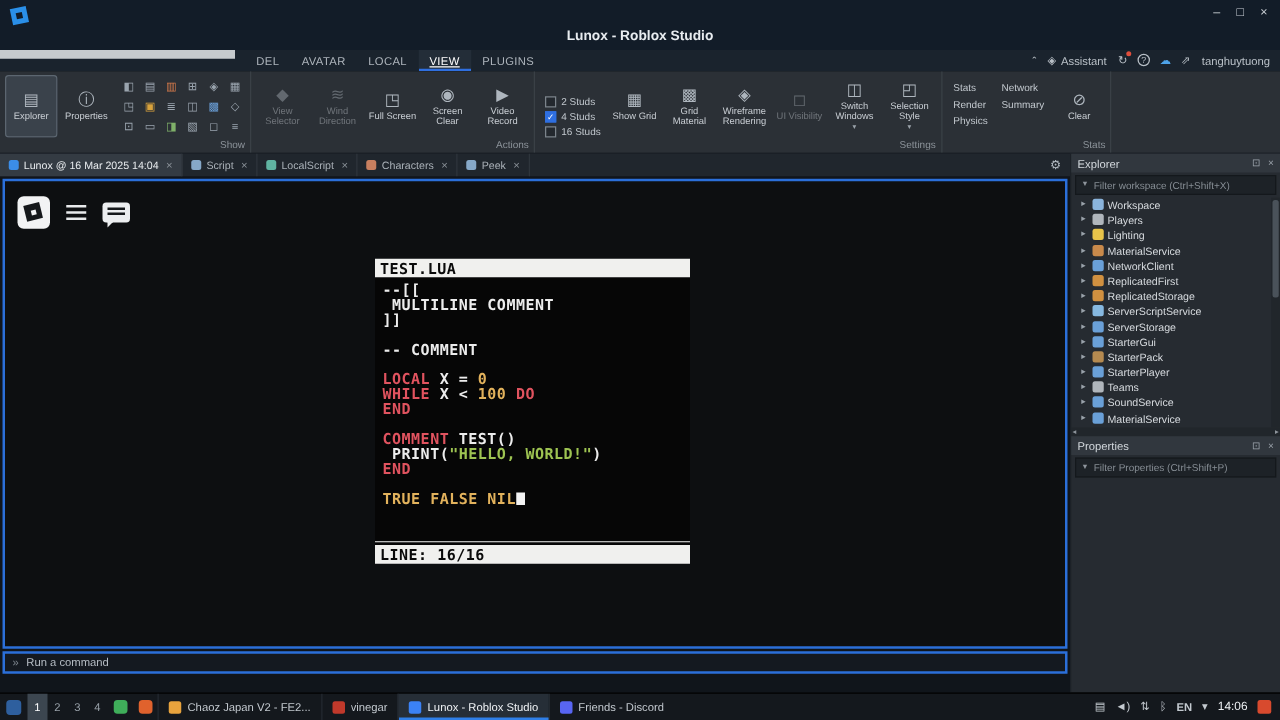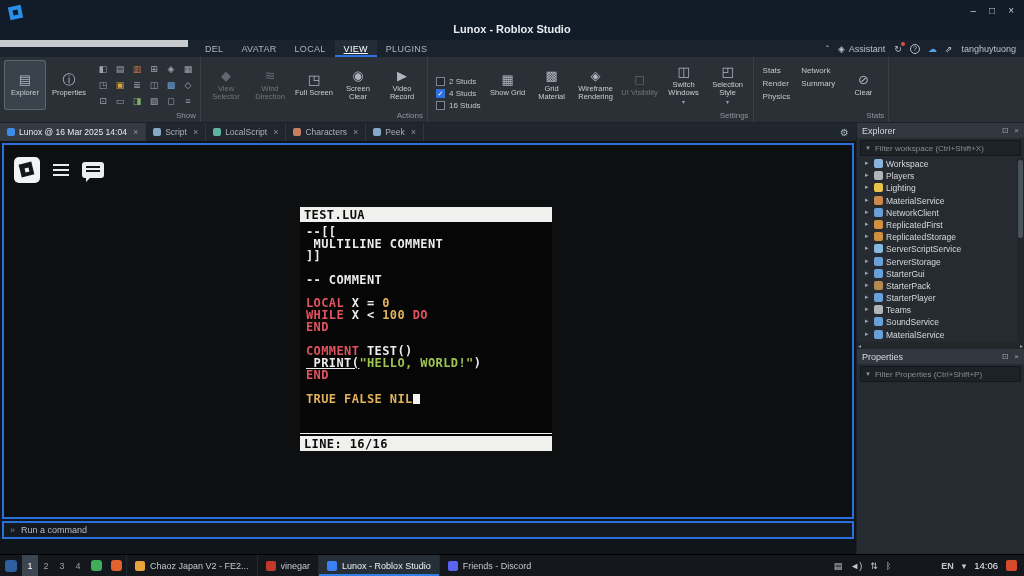--- a/index.html
+++ b/index.html
@@ -109,21 +109,21 @@
   .tb-launcher i { width:12px; height:12px; border-radius:3px; background:#2e5f9e; display:block; }
   .ws { width:16px; display:flex; align-items:center; justify-content:center; font-size:9px; color:#98a0a8; }
   .ws.active { background:#3c4650; color:#fff; }
   .tb-appicon { width:20px; display:flex; align-items:center; justify-content:center; }
   .tb-appicon i { width:11px; height:11px; border-radius:3px; display:block; }
   .tb-win { display:flex; align-items:center; gap:5px; padding:0 8px; font-size:9px; color:#c3c9cf; border-left:1px solid #232930; max-width:160px; }
   .tb-win i { width:10px; height:10px; border-radius:2px; flex:none; }
   .tb-win span { white-space:nowrap; overflow:hidden; text-overflow:ellipsis; }
   .tb-win.active { background:#262e37; box-shadow:inset 0 -2px 0 #2f7fe8; color:#eef1f4; }
   .tray { margin-left:auto; display:flex; align-items:center; gap:8px; padding:0 7px; color:#c3c9cf; font-size:9px; }
-  .tray .lang { font-weight:bold;margin-left:42px; }
+  .tray .lang { font-weight:bold; }
   .tray .clock { font-size:9.5px; color:#eef1f4; }
   .tray .tray-app { width:11px; height:11px; border-radius:2px; background:#d84a2e; }
 </style>
 </head>
 <body>
 
 <div class="screen">
 
   <div class="titlebar">
     <div class="rbx-logo"></div>
@@ -337,21 +337,21 @@
               <div class="ed-line"><span style="color: rgb(236, 236, 236);"> MULTILINE COMMENT</span></div>
               <div class="ed-line"><span style="color: rgb(236, 236, 236);">]]</span></div>
               <div class="ed-line"></div>
               <div class="ed-line"><span style="color: rgb(236, 236, 236);">-- COMMENT</span></div>
               <div class="ed-line"></div>
               <div class="ed-line"><span style="color: rgb(224, 83, 95);">LOCAL</span><span style="color: rgb(236, 236, 236);"> X = </span><span style="color: rgb(226, 178, 92);">0</span></div>
               <div class="ed-line"><span style="color: rgb(224, 83, 95);">WHILE</span><span style="color: rgb(236, 236, 236);"> X &lt; </span><span style="color: rgb(226, 178, 92);">100</span><span style="color: rgb(224, 83, 95);"> DO</span></div>
               <div class="ed-line"><span style="color: rgb(224, 83, 95);">END</span></div>
               <div class="ed-line"></div>
               <div class="ed-line"><span style="color: rgb(224, 83, 95);">COMMENT</span><span style="color: rgb(236, 236, 236);"> TEST()</span></div>
-              <div class="ed-line"><span style="color: rgb(236, 236, 236); text-decoration: underline;"> PRINT(</span><span style="color: rgb(158, 196, 82);">"HELLO, WORLD!"</span><span style="color: rgb(236, 236, 236);">)</span></div>
+              <div class="ed-line"><span style="color: rgb(236, 236, 236);"> PRINT(</span><span style="color: rgb(158, 196, 82);">"HELLO, WORLD!"</span><span style="color: rgb(236, 236, 236);">)</span></div>
               <div class="ed-line"><span style="color: rgb(224, 83, 95);">END</span></div>
               <div class="ed-line"></div>
               <div class="ed-line"><span style="color: rgb(226, 178, 92);">TRUE FALSE NIL</span><span class="cursor"></span></div>
             </div>
           <div class="ed-sep"></div>
           <div class="ed-gap"></div>
           <div class="ed-foot">LINE: 16/16</div>
         </div>
       </div>
       <div class="cmdbar">

